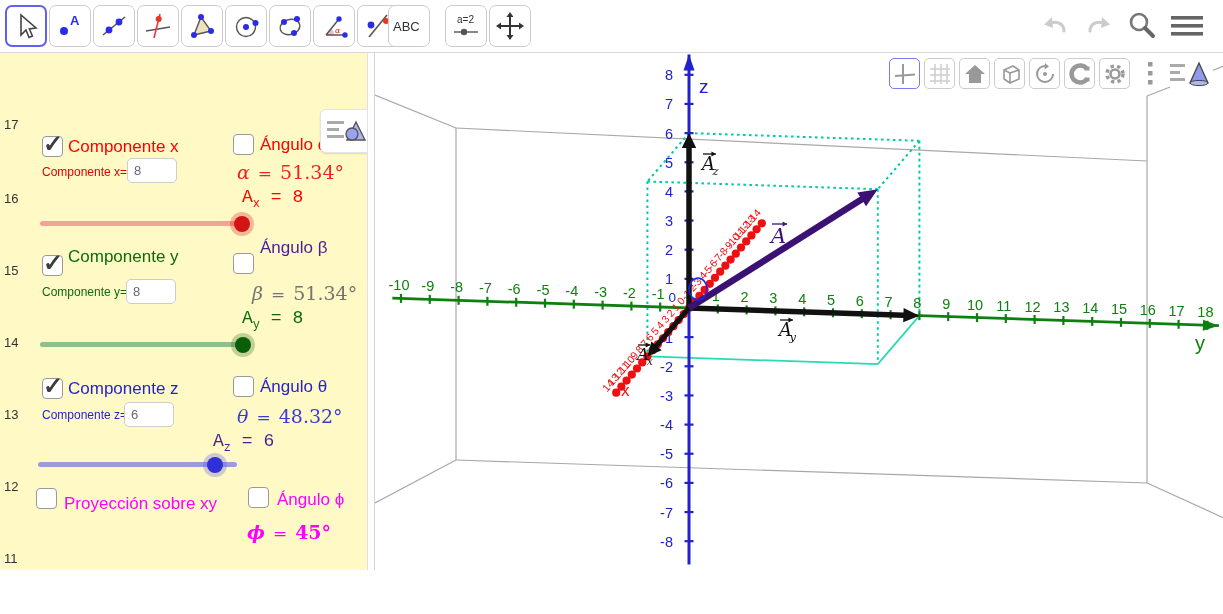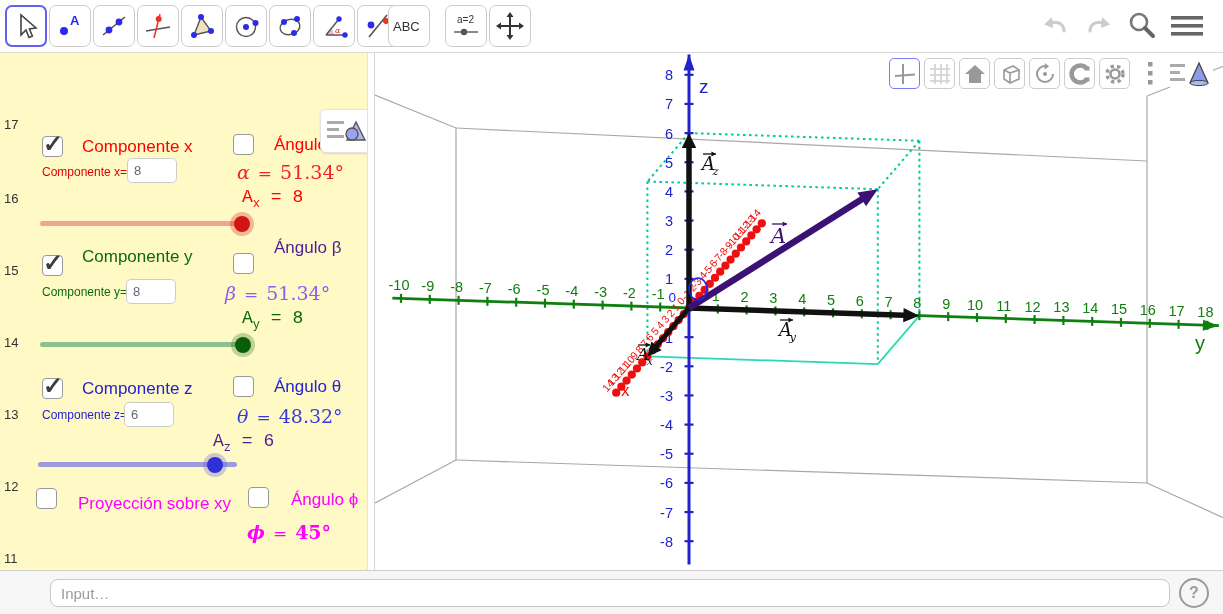--- a/index.html
+++ b/index.html
@@ -9,21 +9,21 @@
   .toolbar{position:absolute;left:0;top:0;width:1223px;height:52px;background:#fff;
            border-bottom:1px solid #d9d9d9;}
   .toolbtn{position:absolute;top:5px;width:42px;height:42px;background:#fff;border:1px solid #ccc;
            border-radius:7px;box-sizing:border-box;display:flex;align-items:center;justify-content:center;}
   .toolbtn.sel{border:2px solid #6161f1;}
   .flatbtn{position:absolute;top:8px;width:36px;height:36px;display:flex;align-items:center;justify-content:center;}
   
   .panel{position:absolute;left:0;top:53px;width:367px;height:517px;background:#FFF9C6;overflow:hidden;}
   .gutter{position:absolute;left:367px;top:53px;width:7px;height:517px;background:#fff;border-left:1px solid #e2e2e2;}
   .axisnum{position:absolute;font-size:13px;color:#333;}
-  .clabel{position:absolute;font-size:17px;white-space:nowrap;margin-left:14px;}
+  .clabel{position:absolute;font-size:17px;white-space:nowrap;}
   .mini{position:absolute;font-size:12px;white-space:nowrap;}
   .ggb-check{position:absolute;width:21px;height:21px;background:#fff;border:1.6px solid #999;
              border-radius:4px;box-sizing:border-box;cursor:pointer;}
   .ggb-check .mark{display:none;position:absolute;left:0px;top:-7px;font-size:24px;font-weight:bold;color:#3d3d3d;}
   .ggb-check.on .mark{display:block;}
   .ggb-input{position:absolute;width:50px;height:25px;box-sizing:border-box;border:1px solid #ccc;
              border-radius:5px;background:#fff;font:13px "Liberation Sans",sans-serif;color:#667;padding:0 0 0 6px;}
   .mathline{position:absolute;white-space:nowrap;}
   .mathline .gk{font:italic 19px "DejaVu Serif",serif;}
   .mathline .eqs{font:17px "DejaVu Serif",serif;margin:0 8px;}
@@ -200,21 +200,21 @@
 
     <div>
       <div class="ggb-check on" style="left:42px;top:202px">
           <span class="mark">✓</span>
         </div>
       <div class="clabel" style="left:68px;top:194px;color:#0B6B0B">Componente y</div>
       <div class="mini" style="left:42px;top:232px;color:#0B6B0B">Componente y=</div>
       <input class="ggb-input" style="left: 126px; top: 226px;" value="8">
       <div class="ggb-check" style="left:233px;top:200px"></div>
       <div class="clabel" style="left:260px;top:185px;color:#4c1d95">Ángulo β</div>
-      <div class="mathline" style="left:225px;top:229px;color:#8b5cf6"><span class="gk">β</span><span class="eqs">=</span><span class="val">51.34°</span></div>
+      <div class="mathline" style="left:252px;top:229px;color:#737373"><span class="gk">β</span><span class="eqs">=</span><span class="val">51.34°</span></div>
       <div class="compline" style="left:242px;top:255px;color:#0B6B0B"><span>A</span><sub>y</sub> <span>= 8</span></div>
       <div class="strack" style="left:40px;top:289px;width:208px;background:#8CC08C">
         <div class="sknob" style="background: rgb(10, 94, 10); --halo: rgba(10,94,10,.25); left: 97.6%;"></div>
       </div>
     </div>
 
     <div>
       <div class="ggb-check on" style="left:42px;top:325px">
           <span class="mark">✓</span>
         </div>
@@ -590,19 +590,13 @@
           <rect x="0" y="7" width="15" height="3" fill="#aaa"></rect>
             <rect x="0" y="14" width="10" height="3" fill="#aaa"></rect>
             <rect x="0" y="21" width="15" height="3" fill="#aaa"></rect>
           <path d="M20,26 Q29,29.5 38,26 L29,6 Z" fill="#8F9BEA" stroke="#444" stroke-width="1.3"></path>
           <ellipse cx="29" cy="26" rx="9" ry="2.6" fill="#AEB6F0" stroke="#444" stroke-width="1"></ellipse>
         </svg>
       </div>
     </div>
   </div>
 
-  <div class="inputbar">
-    <input class="algebra-input" placeholder="Input…" style="">
-    <div class="helpbtn">
-        <span>?</span>
-      </div>
-  </div>
 </div>
 
 </body></html>

